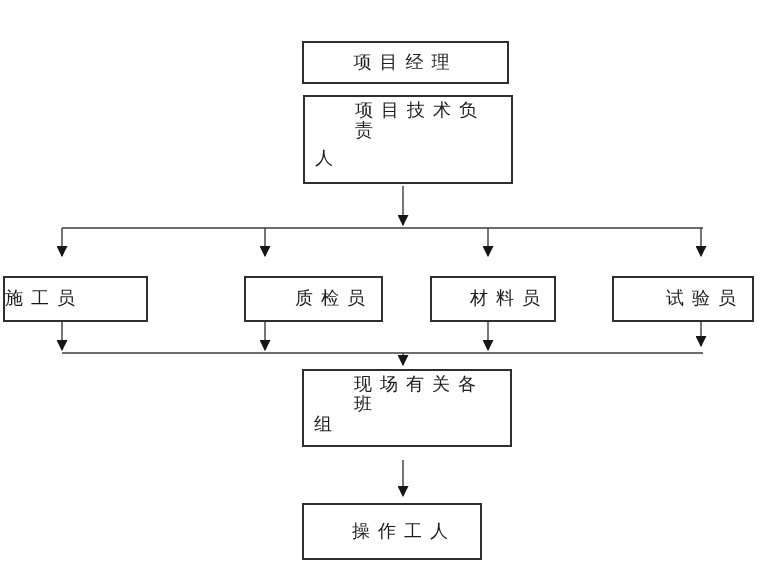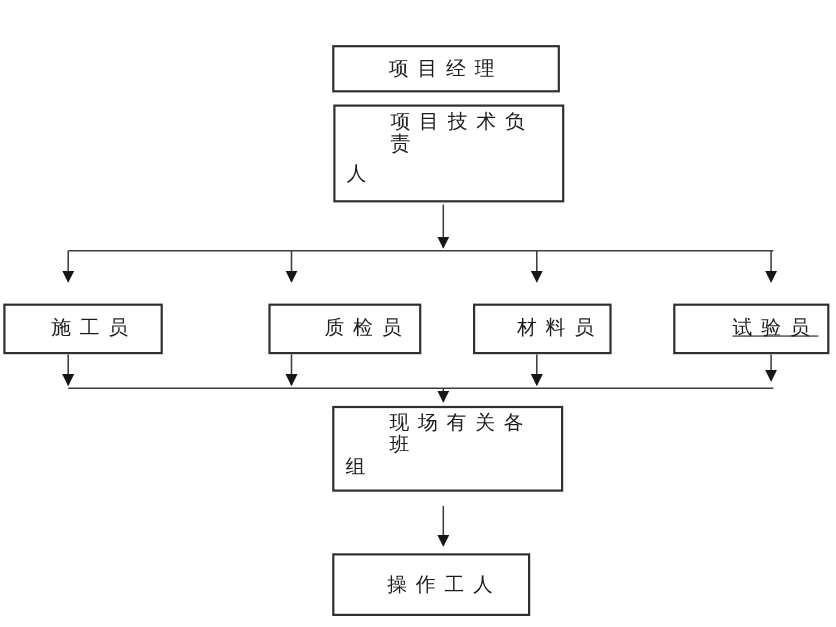--- a/index.html
+++ b/index.html
@@ -32,24 +32,24 @@
     display: flex;
     align-items: center;
     justify-content: center;
     line-height: 1.1;
   }
   
   .n-pm   { left: 302px; top: 5px;   width: 207px; height: 43px; margin-top: 36px; }
   
   .n-tl   { left: 303px; top: 95px;  width: 210px; height: 89px; }
   
-  .n-sg   { left: 3px;   top: 276px; width: 145px; height: 46px; justify-content: center; padding-right: 8px; padding-left: 28px; }
+  .n-sg   { left: 3px;   top: 276px; width: 145px; height: 46px; justify-content: flex-start; padding-right: 8px; }
   .n-zj   { left: 206px; top: 276px; width: 139px; height: 46px; justify-content: flex-end; padding-right: 8px; margin-left: 38px; }
   .n-cl   { left: 430px; top: 276px; width: 126px; height: 46px; justify-content: flex-end; padding-right: 6px; }
-  .n-sy   { left: 612px; top: 276px; width: 142px; height: 46px; justify-content: flex-end; padding-right: 8px; text-decoration: underline; }
+  .n-sy   { left: 612px; top: 276px; width: 142px; height: 46px; justify-content: flex-end; padding-right: 8px; }
   
   .n-st   { left: 302px; top: 369px; width: 210px; height: 78px; }
   
   .n-op   { left: 302px; top: 503px; width: 180px; height: 57px; justify-content: flex-start; padding-left: 48px; }
   .twoline {
     flex-direction: column;
     align-items: stretch;
     justify-content: space-between;
     padding: 4px 4px 13px 4px;
   }

